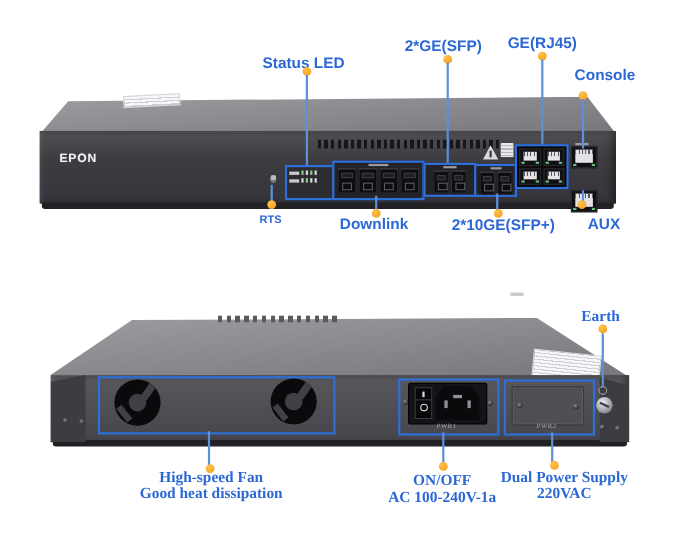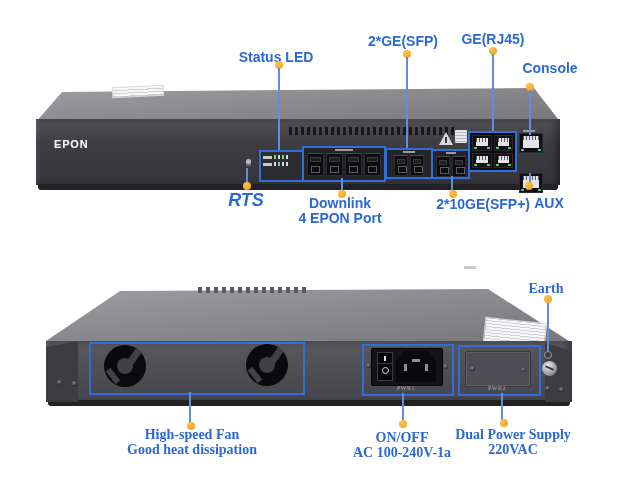--- a/index.html
+++ b/index.html
@@ -180,32 +180,31 @@
     <div class="callout" style="left:433px;top:32px;width:120px;">GE(RJ45)</div>
     <div class="dot" style="left:489px;top:47px;"></div>
     <div class="vline" style="left:492px;top:54px;height:77px;"></div>
 
     <div class="callout" style="left:500px;top:61px;width:100px;">Console</div>
     <div class="dot" style="left:526px;top:83px;"></div>
     <div class="vline" style="left:529px;top:90px;height:45px;"></div>
 
     <div class="vline" style="left:246px;top:168px;height:15px;"></div>
     <div class="dot" style="left:243px;top:182px;"></div>
-    <div class="callout" style="left:196px;top:193px;width:100px;font-size:18px;font-style:italic;">RTS</div>
+    <div class="callout" style="left:196px;top:193px;width:100px;font-size:10px;">RTS</div>
 
     <div class="vline" style="left:341px;top:178px;height:13px;"></div>
     <div class="dot" style="left:338px;top:190px;"></div>
     <div class="callout" style="left:270px;top:196px;width:140px;">
       <div>Downlink</div>
-      <div>4 EPON Port</div>
     </div>
 
     <div class="vline" style="left:451px;top:176px;height:15px;"></div>
     <div class="dot" style="left:449px;top:190px;"></div>
-    <div class="callout" style="left:385px;top:197px;width:145px;text-align:right;">2*10GE(SFP+)</div>
+    <div class="callout" style="left:385px;top:197px;width:145px;">2*10GE(SFP+)</div>
 
     <div class="vline" style="left:529px;top:173px;height:10px;"></div>
     <div class="dot" style="left:525px;top:182px;"></div>
     <div class="callout" style="left:499px;top:196px;width:100px;">AUX</div>
   </div>
 
   <div class="abs" style="left:0;top:245px;width:624px;height:244px;font-family:Liberation Serif, serif;">
 
     <div class="abs" style="left:464px;top:21px;width:12px;height:3px;background:#c9c9cc;"></div>
 

